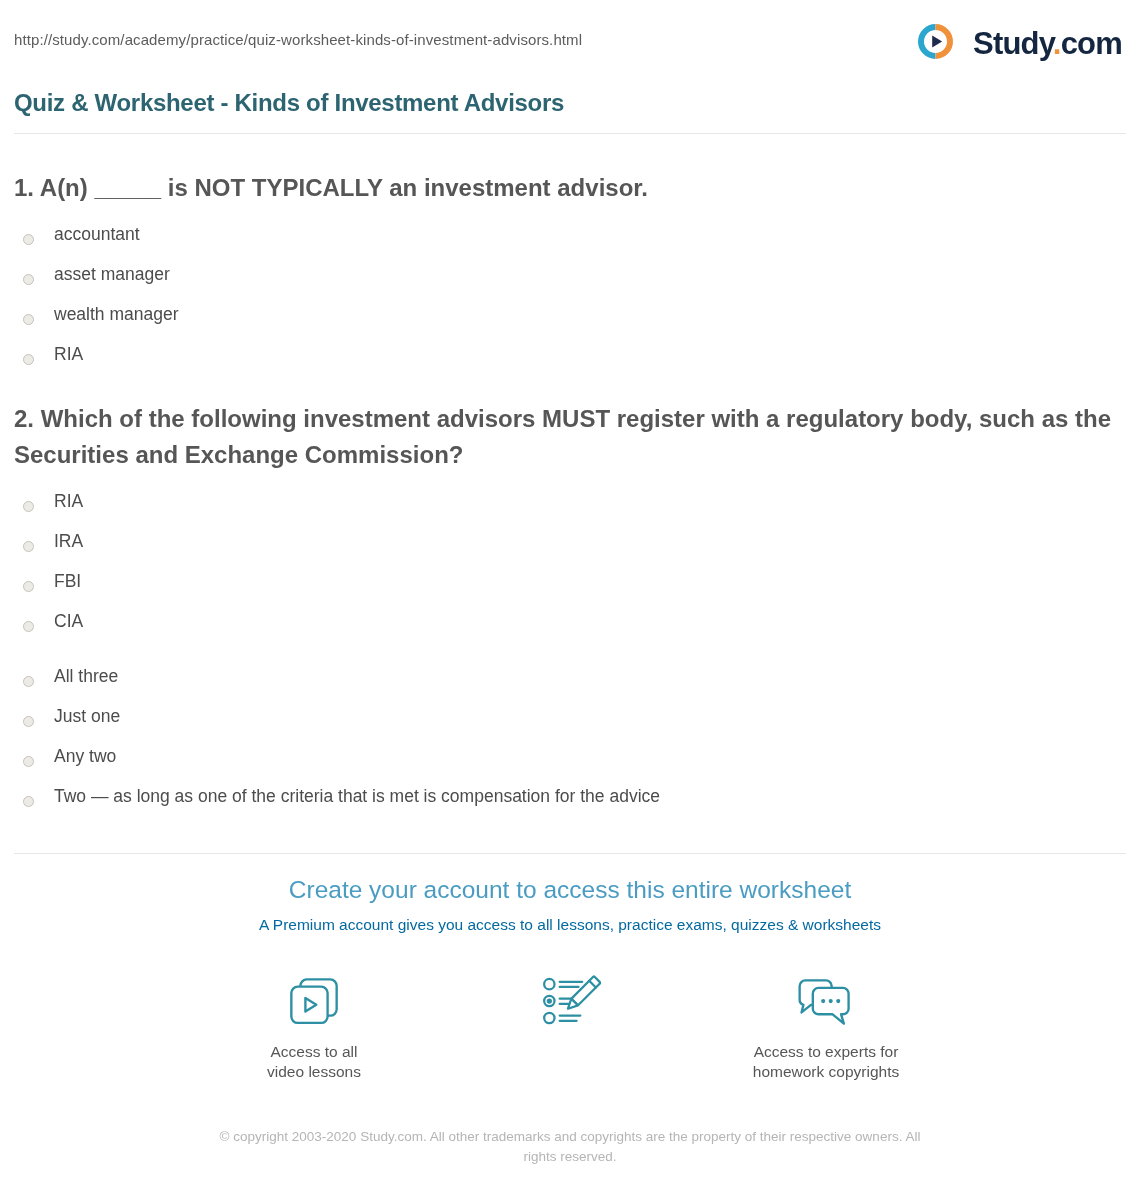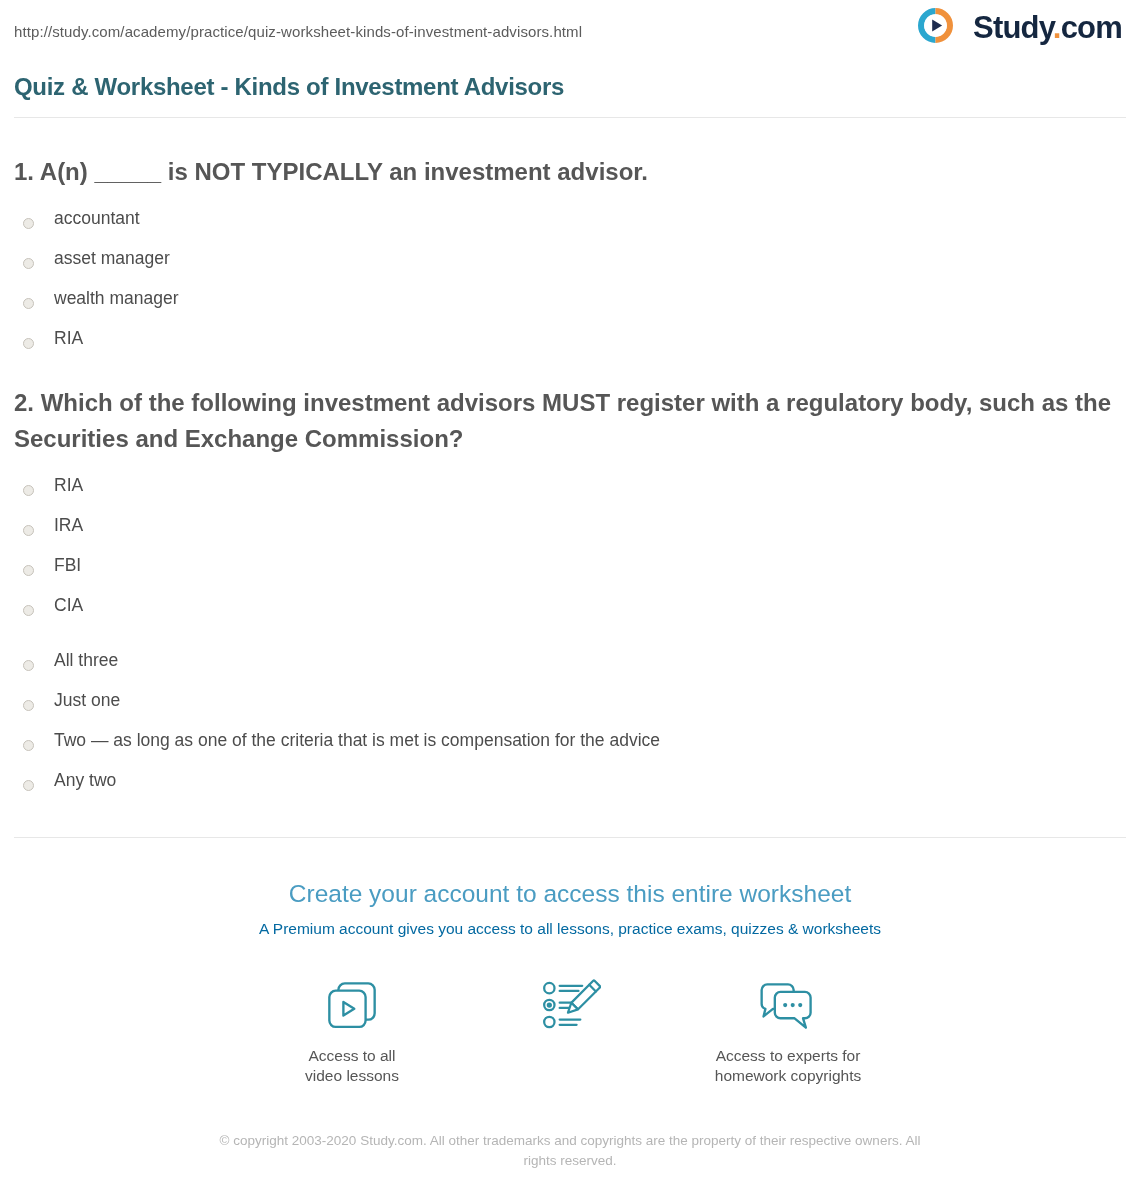--- a/index.html
+++ b/index.html
@@ -17,21 +17,21 @@
     justify-content: space-between;
     align-items: center;
     padding: 8px 18px 0 14px;
   }
   .url-text {
     font-size: 15px;
     color: #5c5c5c;
     padding-top: 8px;
     letter-spacing: 0.1px;
   }
-  .logo { display: flex; align-items: center; gap: 20px; cursor: pointer; }
+  .logo { display: flex; align-items: center; gap: 20px; cursor: pointer; margin-top: 16px; }
   .logo-text {
     font-size: 31px;
     font-weight: 700;
     color: #152740;
     letter-spacing: -0.8px;
     line-height: 1;
   }
   .logo-dot { color: #f0913c; }
 
   
@@ -76,35 +76,36 @@
   }
   .option-label {
     font-size: 17.5px;
     color: #4c4c4c;
   }
 
   
   .cta-divider { margin-top: 46px; }
   .cta { text-align: center; }
   .cta-title {
-    margin-top: 42px;
+    margin-top: 22px;
     font-size: 24.5px;
     font-weight: 400;
     color: #4a9cc2;
     cursor: pointer;
   }
   .cta-subtitle {
     margin-top: 12px;
     font-size: 15.5px;
     color: #0369a1;
   }
   .features {
     display: flex;
     justify-content: center;
     margin-top: 34px;
+    gap: 38px;
   }
   .feature {
     width: 218px;
     display: flex;
     flex-direction: column;
     align-items: center;
   }
   .feature-icon-box {
     height: 62px;
     display: flex;
@@ -200,25 +201,25 @@
     <div class="option">
       <span class="radio"></span>
       <span class="option-label">All three</span>
     </div>
     <div class="option">
       <span class="radio"></span>
       <span class="option-label">Just one</span>
     </div>
     <div class="option">
       <span class="radio"></span>
+      <span class="option-label">Any two</span>
+    </div>
+    <div class="option">
+      <span class="radio"></span>
       <span class="option-label">Two — as long as one of the criteria that is met is compensation for the advice</span>
-    </div>
-    <div class="option">
-      <span class="radio"></span>
-      <span class="option-label">Any two</span>
     </div>
   </div>
 </div>
 
 <hr class="divider cta-divider">
 <div class="cta">
   <div class="cta-title">Create your account to access this entire worksheet</div>
   <div class="cta-subtitle">A Premium account gives you access to all lessons, practice exams, quizzes &amp; worksheets</div>
 
   <div class="features">

